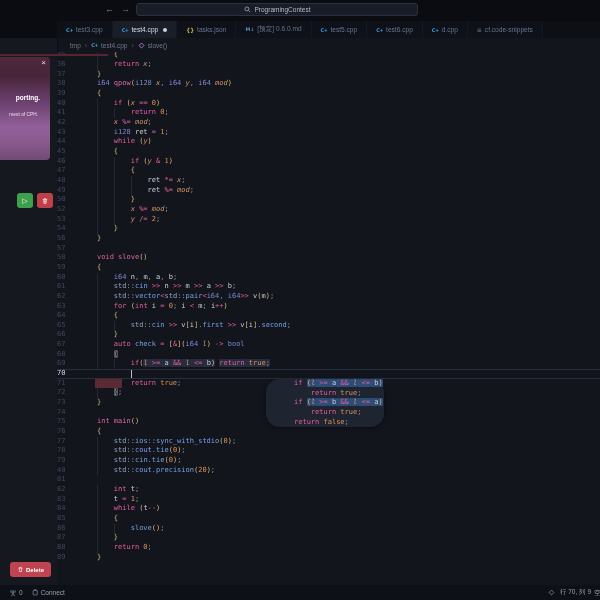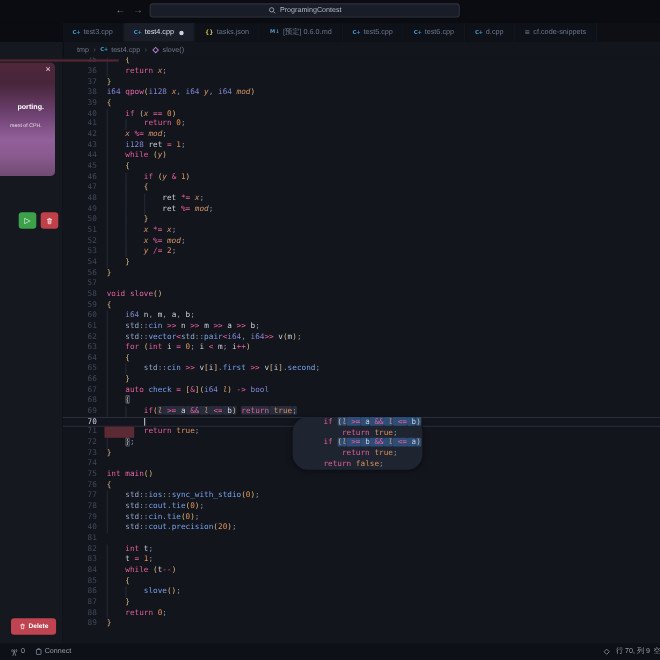--- a/index.html
+++ b/index.html
@@ -41,21 +41,21 @@
       color:#fff;font-size:7px;display:flex;align-items:center;justify-content:center;font-family:"DejaVu Sans",sans-serif;}
   .del-btn-sm{position:absolute;left:37px;top:155px;width:16px;height:15px;background:#bf4049;border-radius:3px;
       display:flex;align-items:center;justify-content:center;}
   .delete-btn{position:absolute;left:10px;top:524px;width:41px;height:15px;background:#bf4350;border-radius:3px;
       display:flex;align-items:center;justify-content:center;gap:2px;color:#fff;font-size:6px;font-weight:bold;}
   
   .editor{position:absolute;left:57px;top:52px;width:543px;height:533px;background:#13151d;overflow:hidden;}
   .lines{position:absolute;left:0;top:-1.56px;width:100%;}
   .cl{position:relative;height:9.66px;line-height:9.66px;font-family:"DejaVu Sans Mono",monospace;font-size:7px;}
   .cl.cur{box-shadow:inset 0 1px 0 #272e3e, inset 0 -1px 0 #272e3e;}
-  .ln{position:absolute;left:0;top:0;width:31px;text-align:right;color:#3f4859;}
+  .ln{position:absolute;left:0;top:0;width:31px;color:#3f4859;}
   .cl.cur .ln{color:#ccd2de;}
   .code{position:absolute;left:40px;top:0;white-space:pre;}
   .guide{position:absolute;top:0;width:1px;height:100%;background:#222836;}
   .dec-del{position:absolute;left:38px;top:0;width:27px;height:100%;background:#5c2a33;}
   .caret{position:absolute;top:1px;width:1px;height:7.5px;background:#b7bfce;}
   
   .tk-k{color:#e55e9d;text-align:center;} .tk-o{color:#e55e9d;} .tk-d{color:#e067a8;}
   .tk-t{color:#7d86cf;} .tk-p{color:#d4956a;font-style:italic;}
   .tk-n{color:#de9055;} .tk-B{color:#de9055;}
   .tk-v{color:#c7cdda;} .tk-u{color:#848ea3;} .tk-b{color:#d9b97a;}
@@ -255,26 +255,20 @@
         </div>
         <div class="cl">
           <span class="guide" style="left: 40px;"></span>
           <span class="guide" style="left: 56.8624px;"></span>
           <span class="ln">50</span>
           <span class="code"><span class="tk-b">        }</span></span>
         </div>
         <div class="cl">
           <span class="guide" style="left: 40px;"></span>
           <span class="guide" style="left: 56.8624px;"></span>
-          <span class="ln">51</span>
-          <span class="code"><span class="tk-p">        x</span><span class="tk-o"> *=</span><span class="tk-p"> x</span><span class="tk-u">;</span></span>
-        </div>
-        <div class="cl">
-          <span class="guide" style="left: 40px;"></span>
-          <span class="guide" style="left: 56.8624px;"></span>
           <span class="ln">52</span>
           <span class="code"><span class="tk-p">        x</span><span class="tk-o"> %=</span><span class="tk-p"> mod</span><span class="tk-u">;</span></span>
         </div>
         <div class="cl">
           <span class="guide" style="left: 40px;"></span>
           <span class="guide" style="left: 56.8624px;"></span>
           <span class="ln">53</span>
           <span class="code"><span class="tk-p">        y</span><span class="tk-o"> /=</span><span class="tk-n"> 2</span><span class="tk-u">;</span></span>
         </div>
         <div class="cl">

